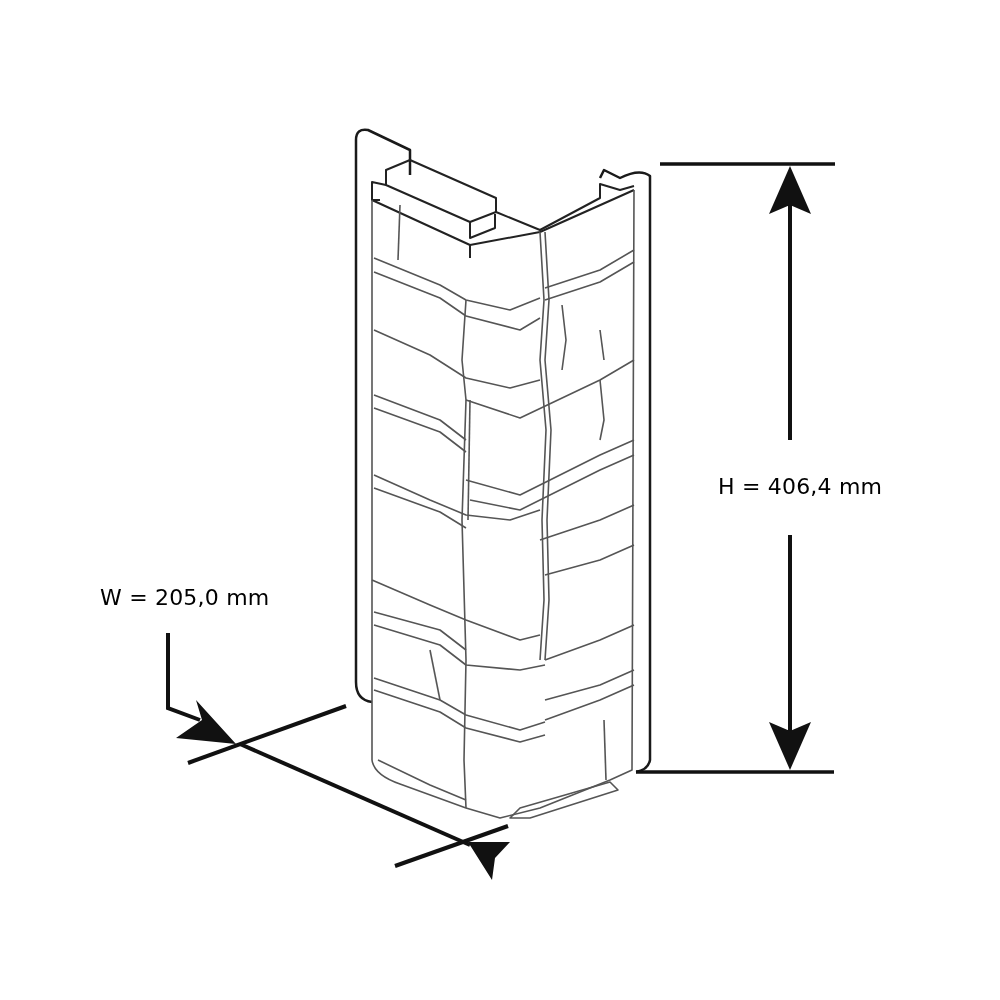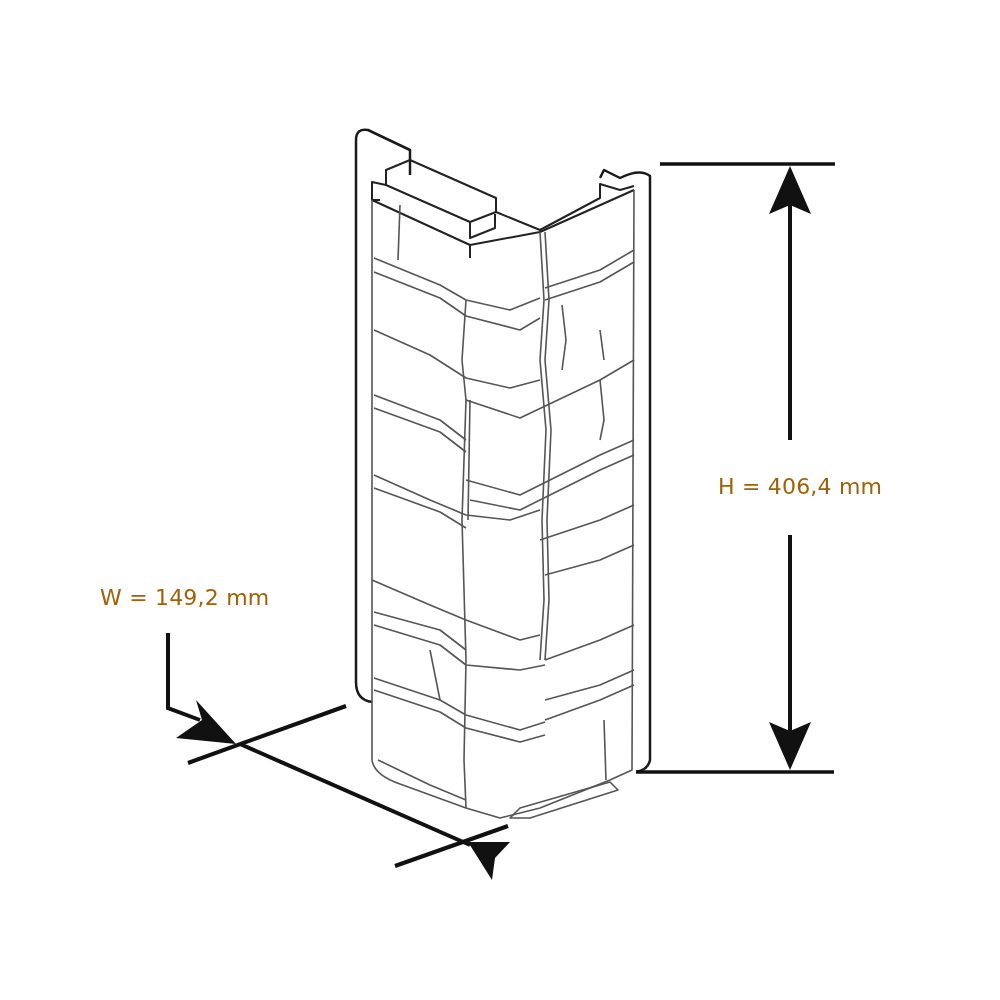--- a/index.html
+++ b/index.html
@@ -1,19 +1,19 @@
 <!DOCTYPE html>
 <html><head>
 <meta charset="utf-8">
 <style>
   html, body { margin: 0; padding: 0; background: #ffffff; }
   body { width: 1000px; height: 1000px; position: relative; overflow: hidden;
          font-family: "DejaVu Sans", "Liberation Sans", sans-serif; }
   #diagram { position: absolute; left: 0; top: 0; width: 1000px; height: 1000px; }
-  .label { position: absolute; font-size: 22px; color: #a16207; white-space: nowrap; letter-spacing: 0.2px; }
+  .label { position: absolute; font-size: 22px; color: #000000; white-space: nowrap; letter-spacing: 0.2px; }
   #h-label { left: 718px; top: 474px; }
   #w-label { left: 100px; top: 585px; }
 </style>
 </head>
 <body>
 
 <svg id="diagram" viewBox="0 0 1000 1000" xmlns="http://www.w3.org/2000/svg">
 
   <g fill="none" stroke="#1a1a1a" stroke-width="2.5" stroke-linejoin="round">
     <path d="M356 140 Q356 128 368 130 L410 150 L410 175"></path>
@@ -87,13 +87,13 @@
     <path d="M168 633 L168 708 L200 720" fill="none" stroke-width="4"></path>
     <line x1="188" y1="763" x2="346" y2="706" stroke-width="4"></line>
     <line x1="395" y1="866" x2="508" y2="826" stroke-width="4"></line>
     <line x1="240" y1="744" x2="470" y2="845" stroke-width="4"></line>
     <polygon points="236,744 196,700 202,720 176,738" stroke="none"></polygon>
     <polygon points="468,842 510,842 495,858 492,880" stroke="none"></polygon>
   </g>
 </svg>
 
 <div id="h-label" class="label">H = 406,4 mm</div>
-<div id="w-label" class="label">W = 149,2 mm</div>
+<div id="w-label" class="label">W = 205,0 mm</div>
 
 </body></html>

